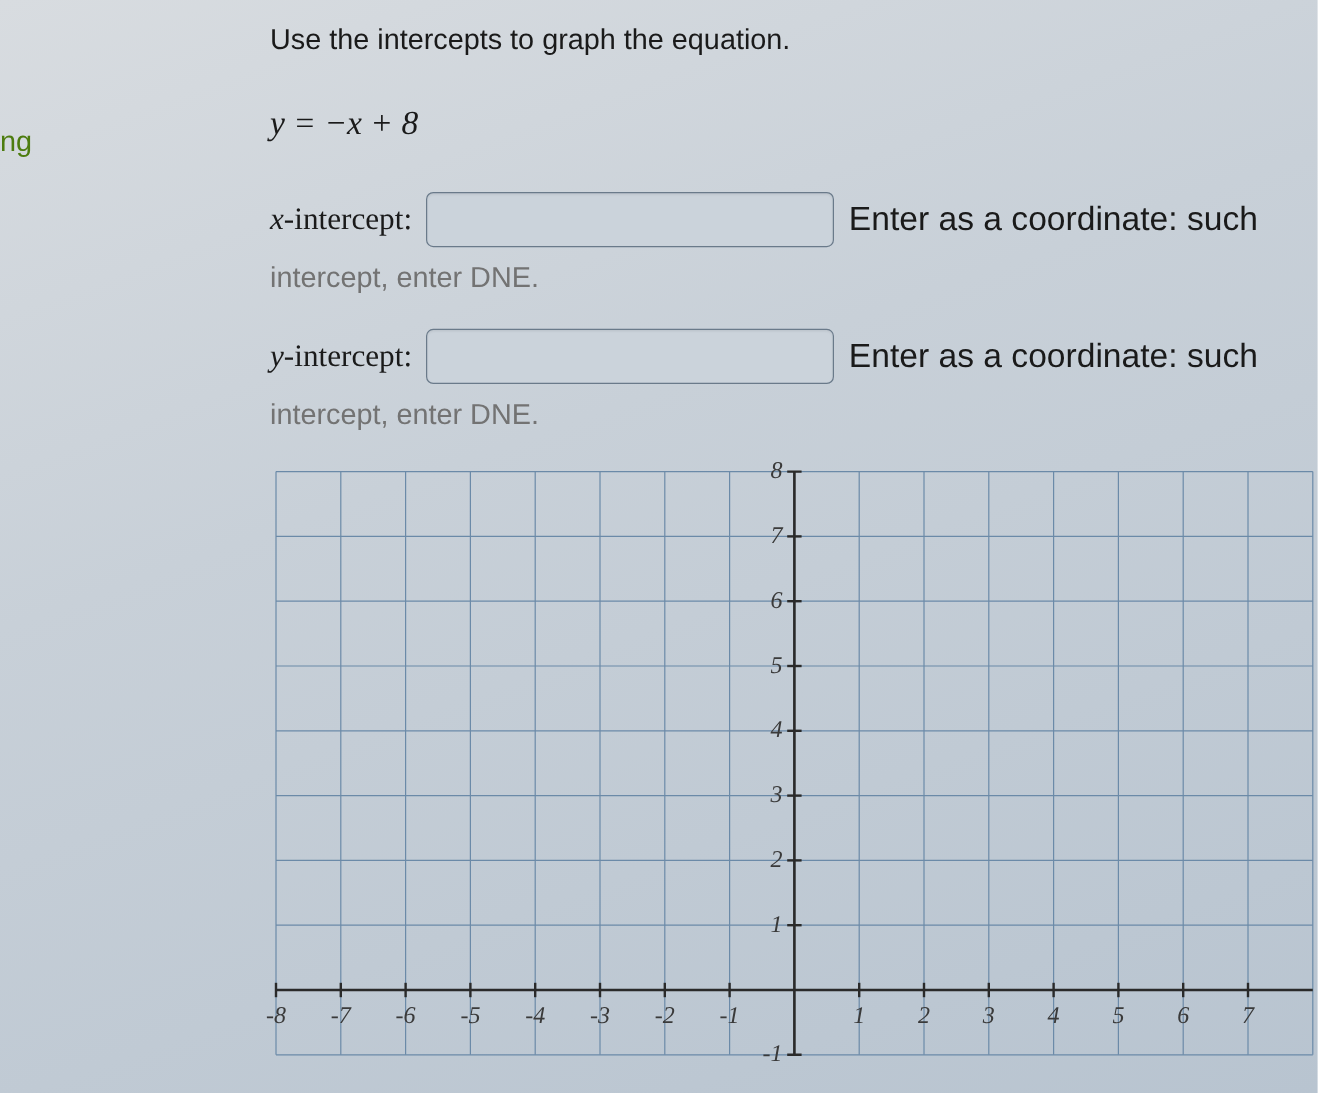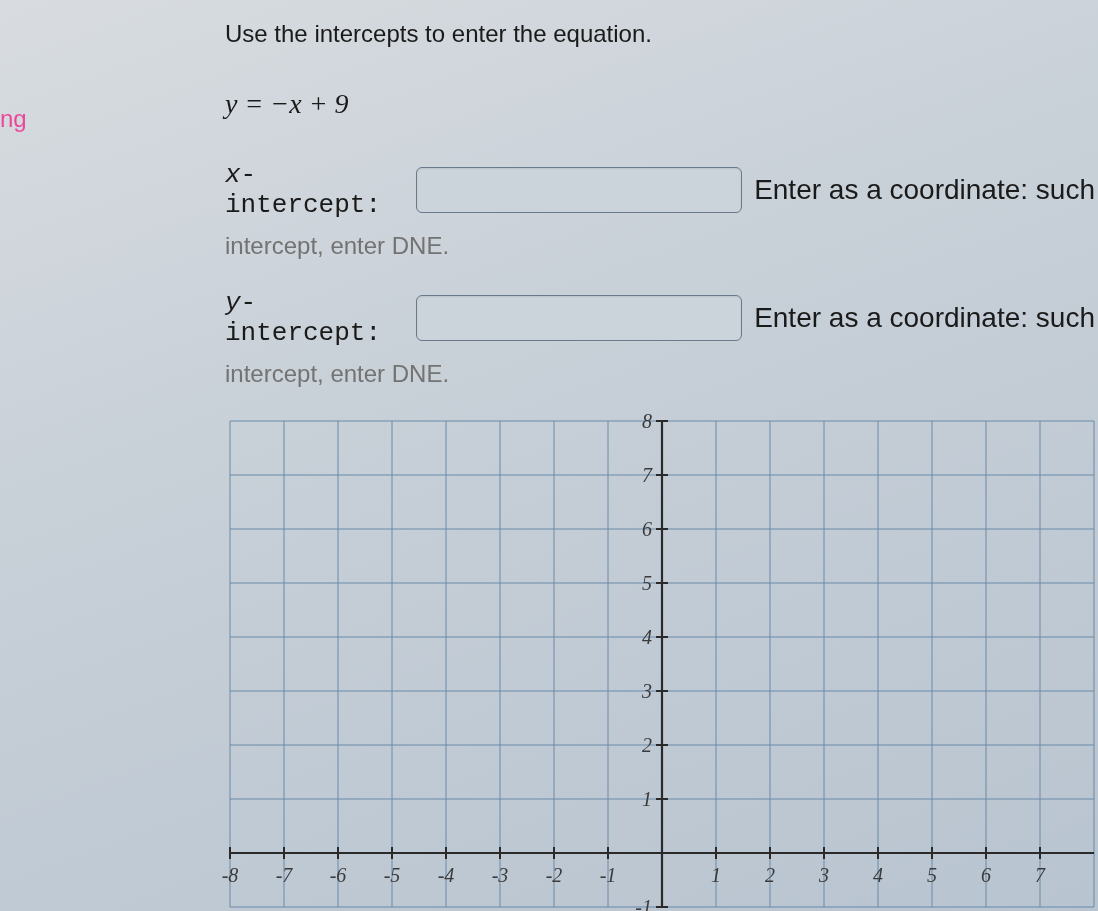--- a/index.html
+++ b/index.html
@@ -10,21 +10,21 @@
       height: 911px;
       overflow: hidden;
       position: relative;
       color: #2a2a2a;
     }
     .left-fragment {
       position: absolute;
       left: 0;
       top: 105px;
       font-size: 24px;
-      color: #ec4899;
+      color: #4d7c0f;
     }
     .content {
       position: absolute;
       left: 225px;
       top: 20px;
       width: 870px;
     }
     .instruction {
       font-size: 24px;
       margin-bottom: 40px;
@@ -37,21 +37,21 @@
       margin-bottom: 40px;
       color: #1a1a1a;
     }
     .intercept-row {
       display: flex;
       align-items: center;
       gap: 12px;
       margin-bottom: 12px;
     }
     .intercept-label {
-      font-family: Liberation Mono, monospace;
+      font-family: Liberation Serif, serif;
       font-size: 26px;
       color: #1a1a1a;
     }
     .intercept-label .var {
       font-style: italic;
     }
     .input-box {
       background: #cbd3db;
       border: 1px solid #6a7a8a;
       border-radius: 6px;
@@ -99,23 +99,23 @@
       transform: translate(-100%, -50%);
     }
   </style>
 </head>
 <body>
 
 <div class="left-fragment">ng</div>
 
 <div class="content">
 
-  <div class="instruction">Use the intercepts to enter the equation.</div>
-
-  <div class="equation">y = −x + 9</div>
+  <div class="instruction">Use the intercepts to graph the equation.</div>
+
+  <div class="equation">y = −x + 8</div>
 
   <div class="intercept-row">
     <span class="intercept-label">
       <span class="var">x</span><span>-intercept:</span>
     </span>
     <input type="text" class="input-box" value="" style="">
     <span class="hint">Enter as a coordinate: such</span>
   </div>
   <div class="sub-hint">intercept, enter DNE.</div>
 

